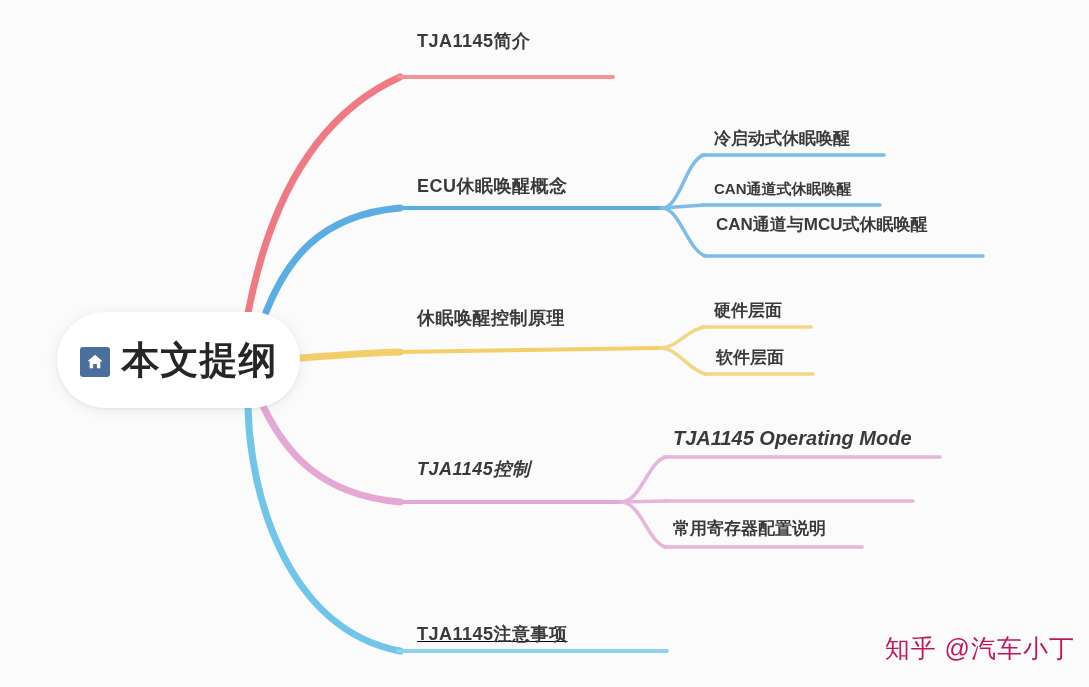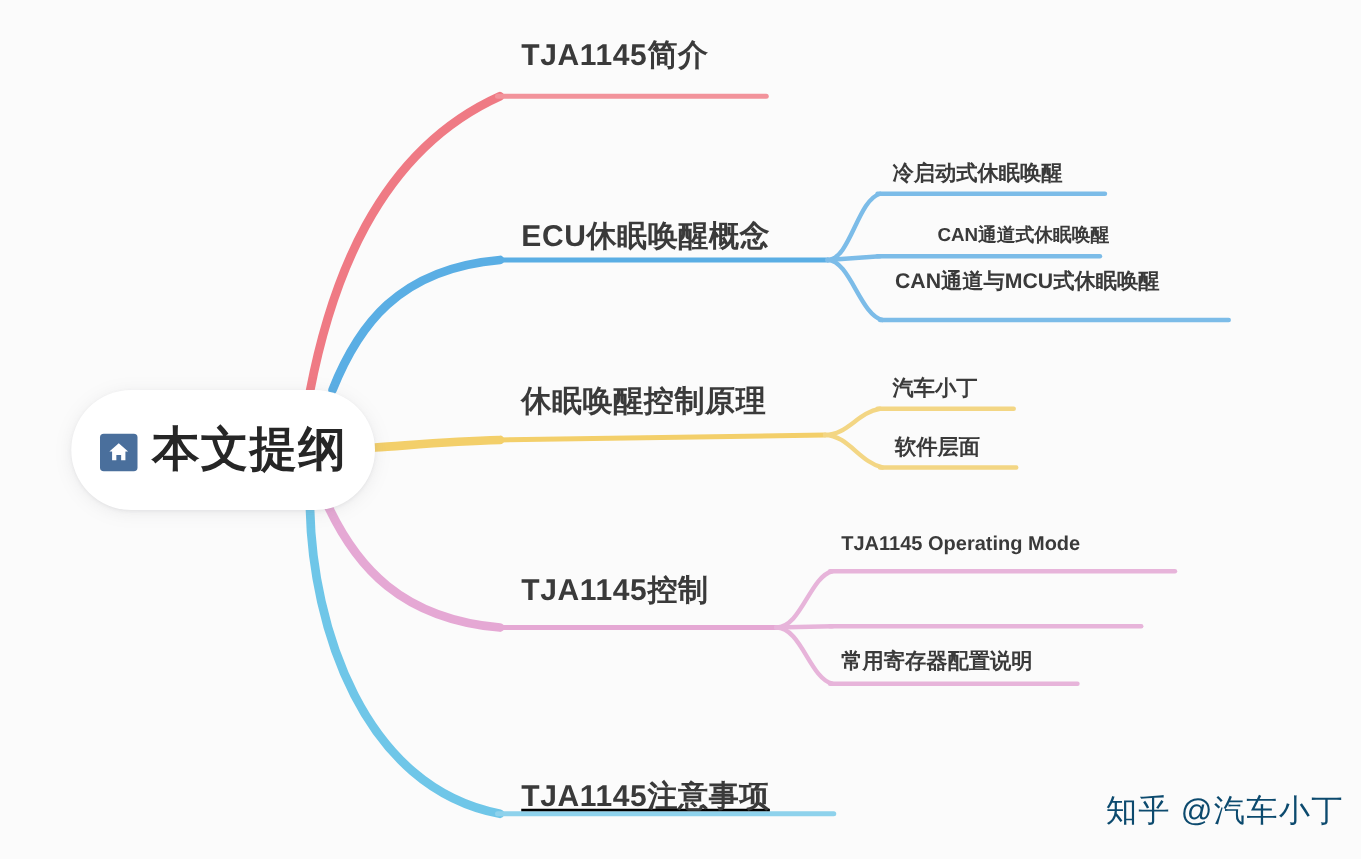--- a/index.html
+++ b/index.html
@@ -70,35 +70,35 @@
     position: absolute;
     white-space: nowrap;
     z-index: 4;
   }
   .node .node-text {
     display: block;
     font-weight: bold;
     color: #3a3a3a;
     line-height: 1.15;
   }
-  .b1 .node-text { font-size: 24px; letter-spacing: 0.5px; }
+  .b1 .node-text { font-size: 18px; letter-spacing: 0.5px; }
 
   
   .b2 .node-text { font-weight: bold; color: #3a3a3a; }
-  .size-lg .node-text { font-size: 16px; }
+  .size-lg .node-text { font-size: 20px; font-style: italic; }
   .size-md .node-text { font-size: 17px; }
-  .size-sm .node-text { font-size: 15px; margin-left: 36px; }
+  .size-sm .node-text { font-size: 15px; }
 
   
   .watermark {
     position: absolute;
     right: 14px;
     bottom: 22px;
     font-size: 25px;
-    color: #0c4a6e;
+    color: #be185d;
     letter-spacing: 1px;
     z-index: 3;
     white-space: nowrap;
   }
 </style>
 </head>
 <body>
 
 <div id="mindmap">
 
@@ -153,40 +153,40 @@
   </div>
 
   <div class="node b1" style="left:417px; top:176px;">
     <span class="node-text">ECU休眠唤醒概念</span>
   </div>
 
   <div class="node b1" style="left:417px; top:308px;">
     <span class="node-text">休眠唤醒控制原理</span>
   </div>
 
-  <div class="node b1" style="left:417px; top:459px;">
+  <div class="node b1" style="left:417px; top:459px;font-style:italic;">
     <span class="node-text">TJA1145控制</span>
   </div>
 
   <div class="node b1" style="left:417px; top:624px;text-decoration:underline;">
     <span class="node-text">TJA1145注意事项</span>
   </div>
 
   <div class="node b2 size-md" style="left:714px; top:129px;font-family:Liberation Serif, serif;">
     <span class="node-text">冷启动式休眠唤醒</span>
   </div>
   <div class="node b2 size-sm" style="left:714px; top:180px;">
     <span class="node-text">CAN通道式休眠唤醒</span>
   </div>
   <div class="node b2 size-md" style="left:716px; top:215px;">
     <span class="node-text">CAN通道与MCU式休眠唤醒</span>
   </div>
 
   <div class="node b2 size-md" style="left:714px; top:301px;">
-    <span class="node-text">汽车小丁</span>
+    <span class="node-text">硬件层面</span>
   </div>
   <div class="node b2 size-md" style="left:716px; top:348px;">
     <span class="node-text">软件层面</span>
   </div>
 
   <div class="node b2 size-lg" style="left:673px; top:427px;">
     <span class="node-text">TJA1145 Operating Mode</span>
   </div>
   <div class="node b2 size-md" style="left:673px; top:519px;text-align:center;">
     <span class="node-text">常用寄存器配置说明</span>

